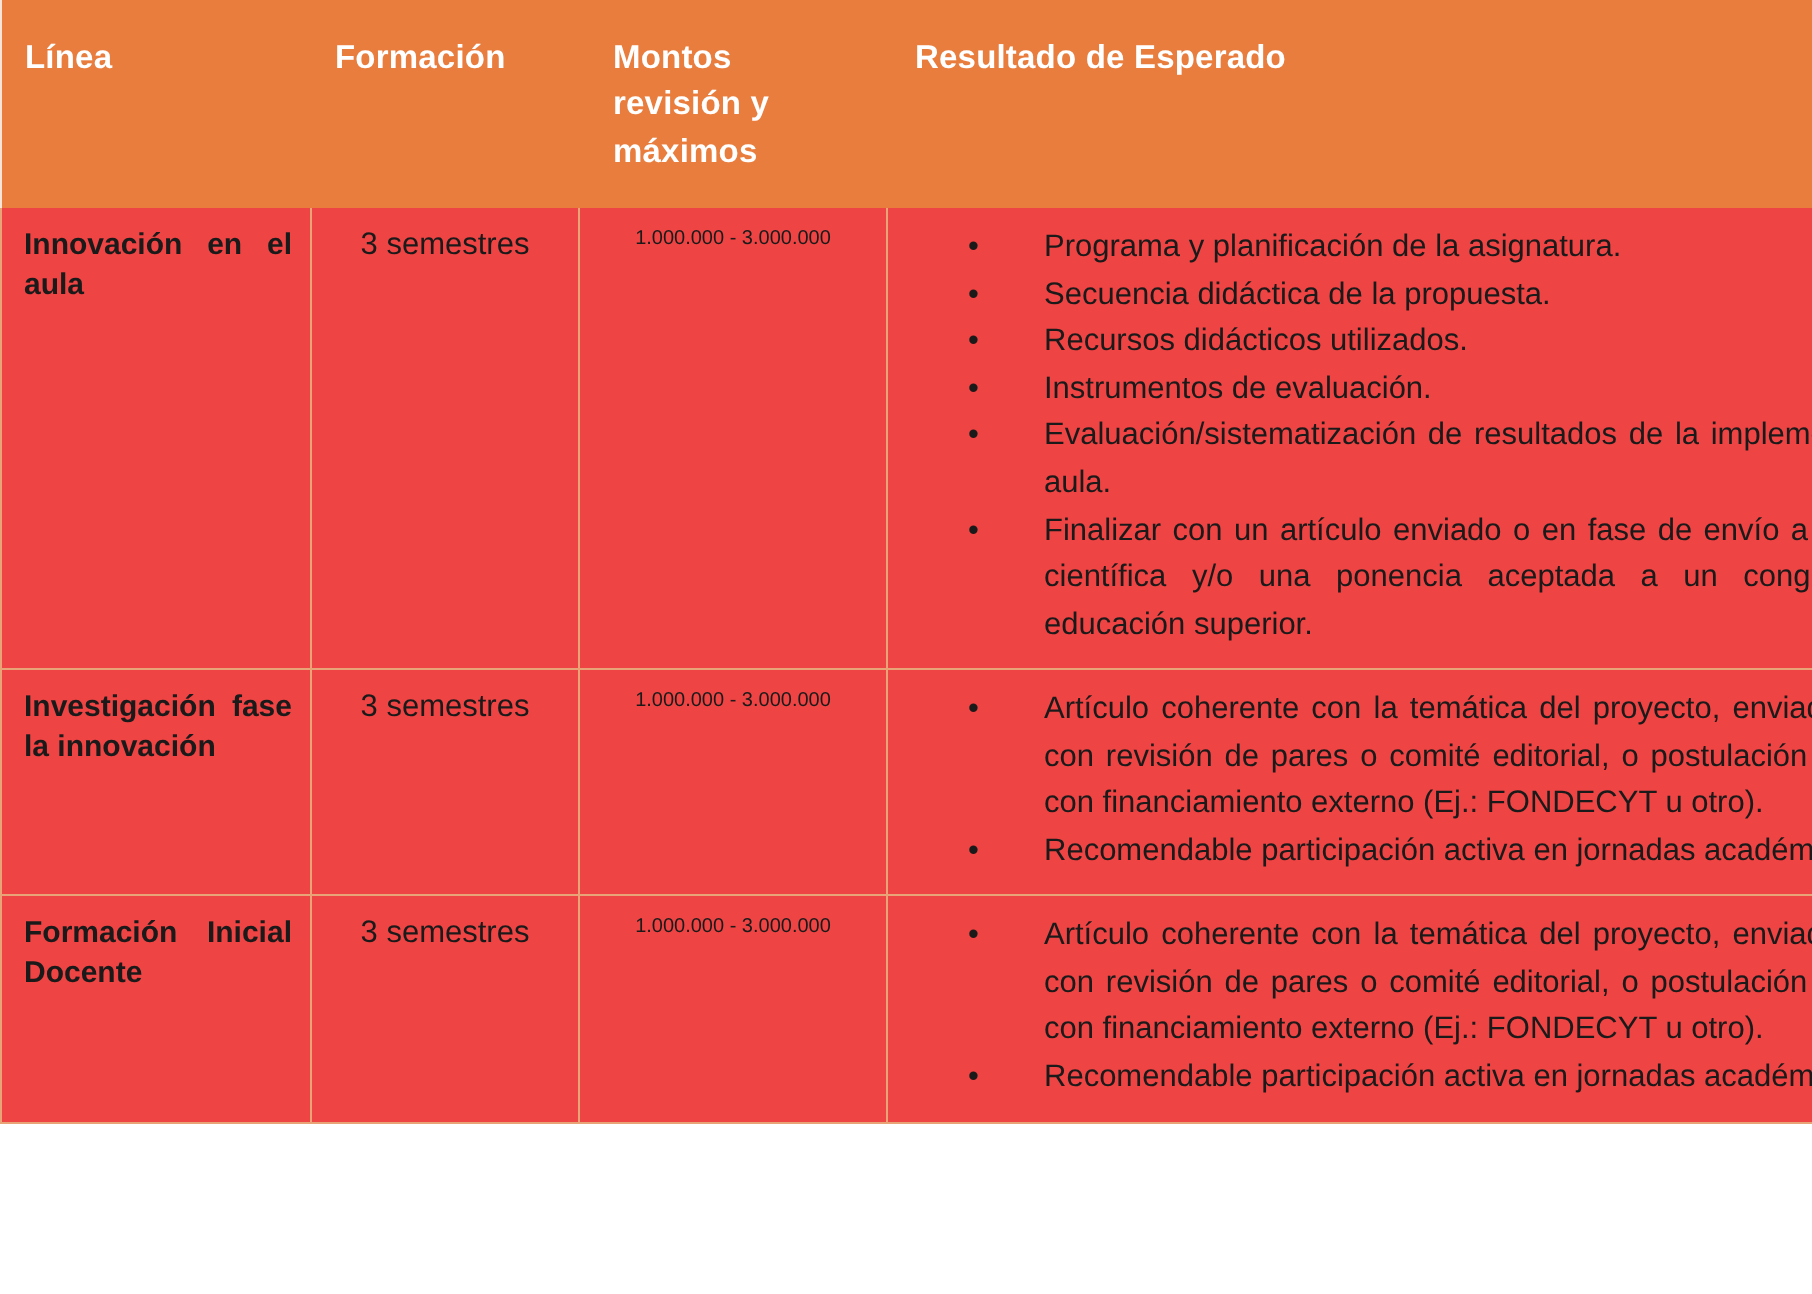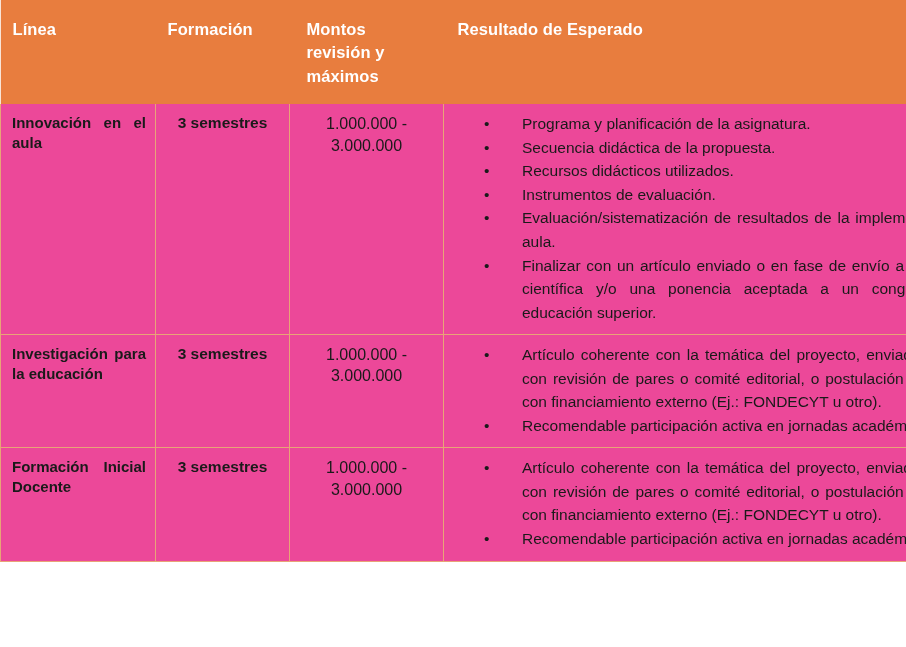--- a/index.html
+++ b/index.html
@@ -44,21 +44,21 @@
     border: none;
     letter-spacing: .1px;
   }
   th.col-linea   { width: 133px; padding-left: 12px; }
   th.col-dur     { width: 112px; padding-left: 12px; }
   th.col-montos  { width: 127px; padding-left: 17px; }
   th.col-res     { width: 534px; padding-left: 14px; }
 
   
   tbody td {
-    background: #ec4899;
+    background: #ef4444;
     border-right: 1.6px solid #e8a477;
     border-bottom: 1.6px solid #e8a477;
     vertical-align: top;
     color: #1a1a1a;
   }
   tbody tr:last-child td {
     border-bottom: 1.6px solid #e8a477;
     margin-left: 20px;
   }
   tbody td:first-child {
@@ -75,24 +75,23 @@
     padding: 9px 9px 12px 11px;
     text-align: justify;
     text-align-last: left;
     hyphens: none;
   }
   td.cell-dur {
     font-size: 15.5px;
     line-height: 1.33;
     text-align: center;
     padding: 9px 6px 12px 6px;
-    font-weight: bold;
   }
   td.cell-montos {
-    font-size: 16px;
+    font-size: 10px;
     line-height: 1.33;
     text-align: center;
     padding: 9px 6px 12px 6px;
     white-space: pre-line;
   }
   td.cell-res {
     padding: 8px 14px 10px 0;
   }
 
   ul.outcome-list {
@@ -163,21 +162,21 @@
                 <span class="bullet-text">Evaluación/sistematización de resultados de la implementación en aula.</span>
               </li>
               <li>
                 <span class="bullet-dot">•</span>
                 <span class="bullet-text">Finalizar con un artículo enviado o en fase de envío a una revista científica y/o una ponencia aceptada a un congreso sobre educación superior.</span>
               </li>
             </ul>
           </td>
         </tr>
         <tr>
-          <td class="cell-linea">Investigación para la educación</td>
+          <td class="cell-linea">Investigación fase la innovación</td>
           <td class="cell-dur">3 semestres</td>
           <td class="cell-montos">1.000.000 - 3.000.000</td>
           <td class="cell-res">
             <ul class="outcome-list">
               <li>
                 <span class="bullet-dot">•</span>
                 <span class="bullet-text">Artículo coherente con la temática del proyecto, enviado a revista con revisión de pares o comité editorial, o postulación a concurso con financiamiento externo (Ej.: FONDECYT u otro).</span>
               </li>
               <li>
                 <span class="bullet-dot">•</span>

